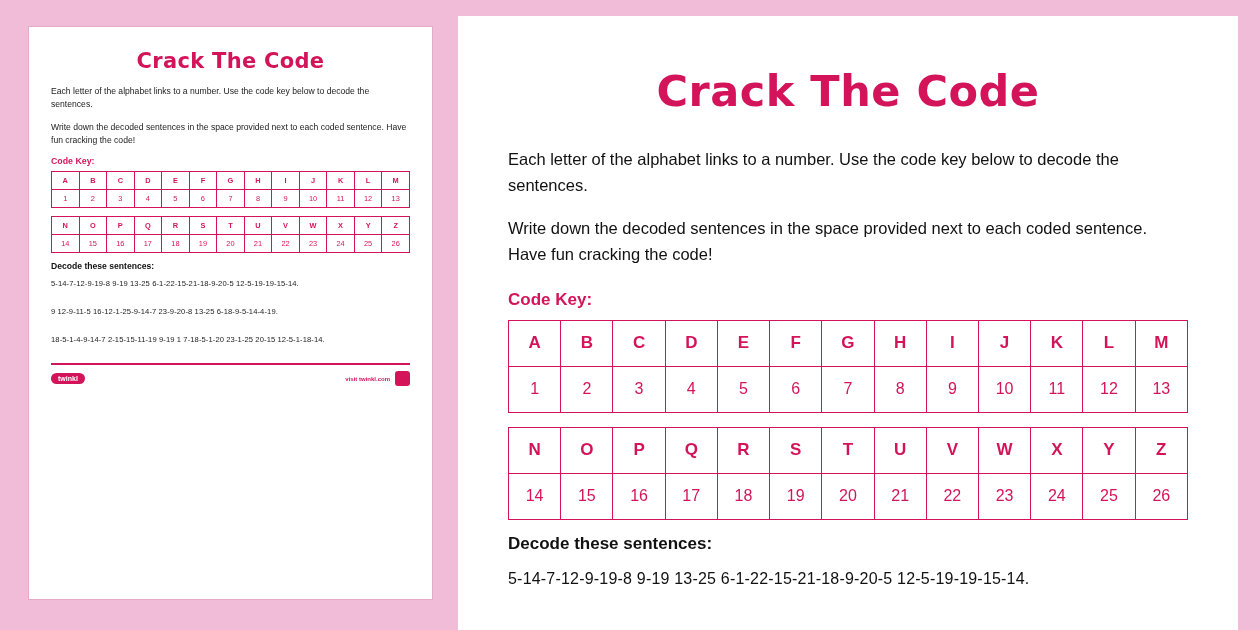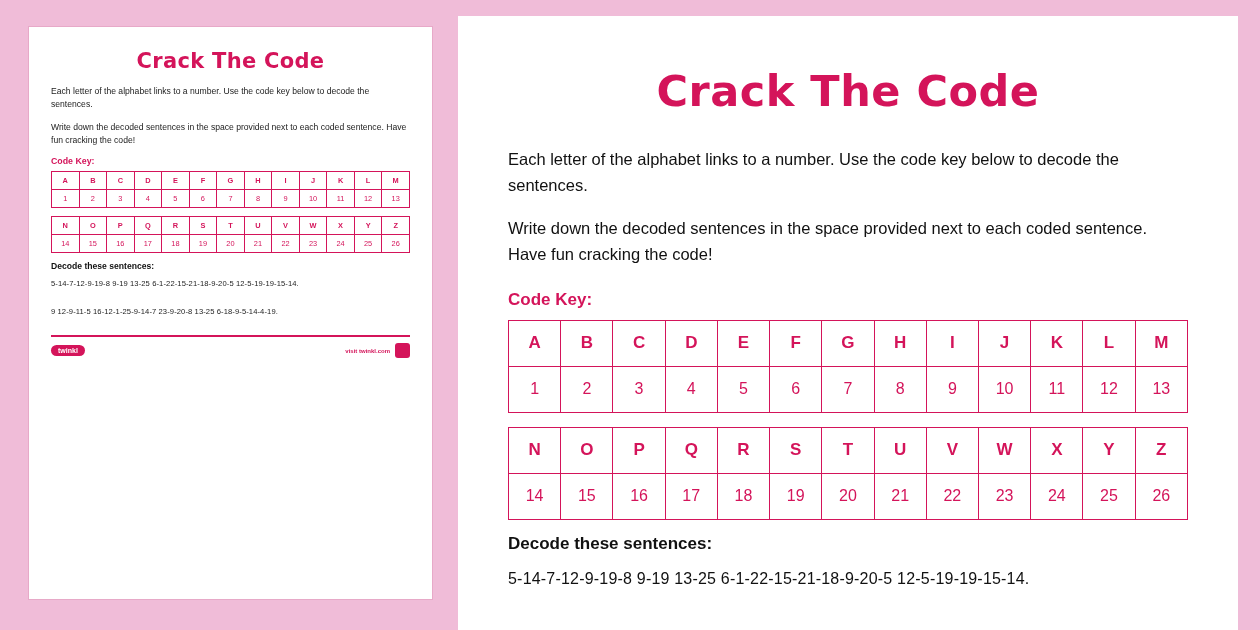--- a/index.html
+++ b/index.html
@@ -243,20 +243,21 @@
       <td>24</td>
       <td>25</td>
       <td>26</td>
     </tr>
   </tbody>
     </table>
 
   <div class="thumb-decode-head">Decode these sentences:</div>
   <p class="thumb-line">5-14-7-12-9-19-8  9-19  13-25  6-1-22-15-21-18-9-20-5  12-5-19-19-15-14.</p>
   <p class="thumb-line">9  12-9-11-5  16-12-1-25-9-14-7  23-9-20-8  13-25  6-18-9-5-14-4-19.</p>
+  <p class="thumb-line">18-5-1-4-9-14-7  2-15-15-11-19  9-19  1  7-18-5-1-20  23-1-25  20-15  12-5-1-18-14.</p>
 
   <hr class="thumb-rule">
   <div class="thumb-footer">
     <span class="twinkl-badge">twinkl</span>
     <div class="footer-right">
       <span class="visit-text">visit twinkl.com</span>
       <span class="heart"></span>
     </div>
   </div>
 </div>

